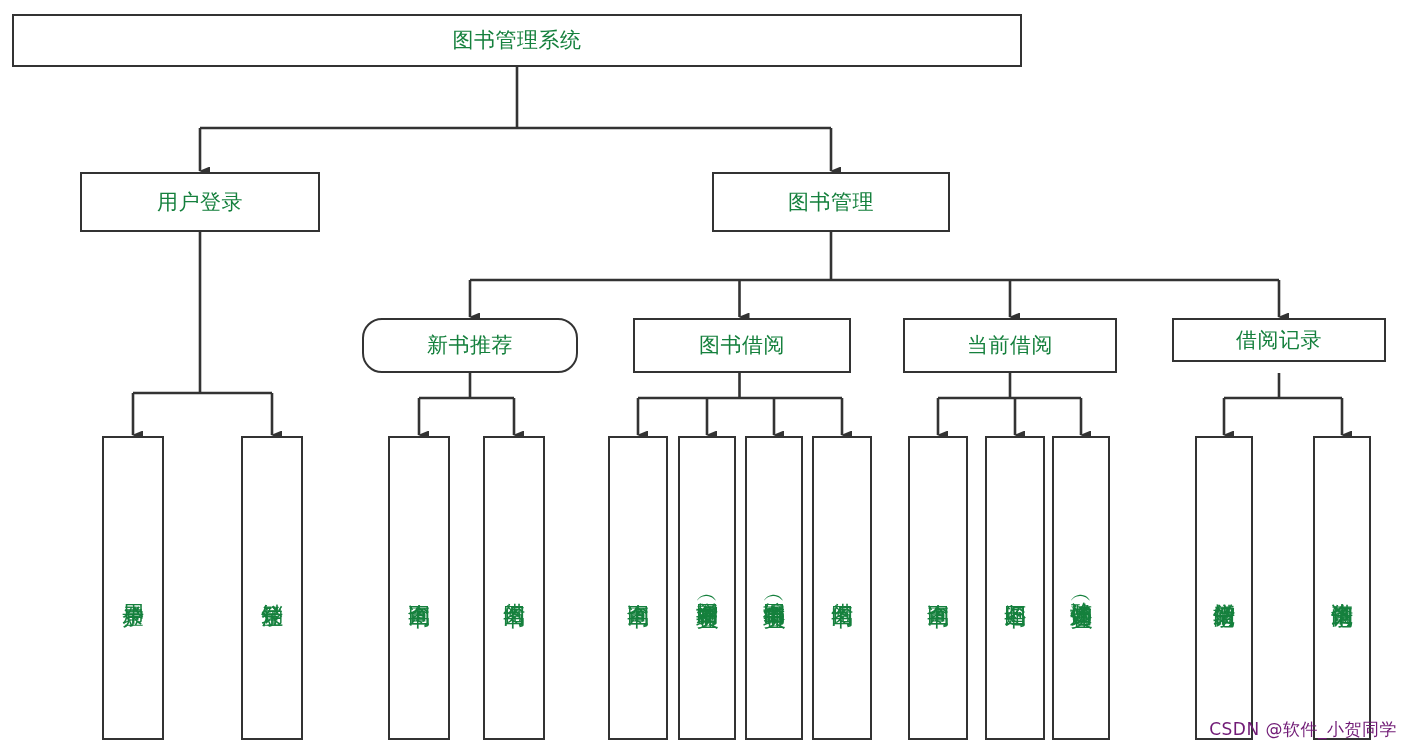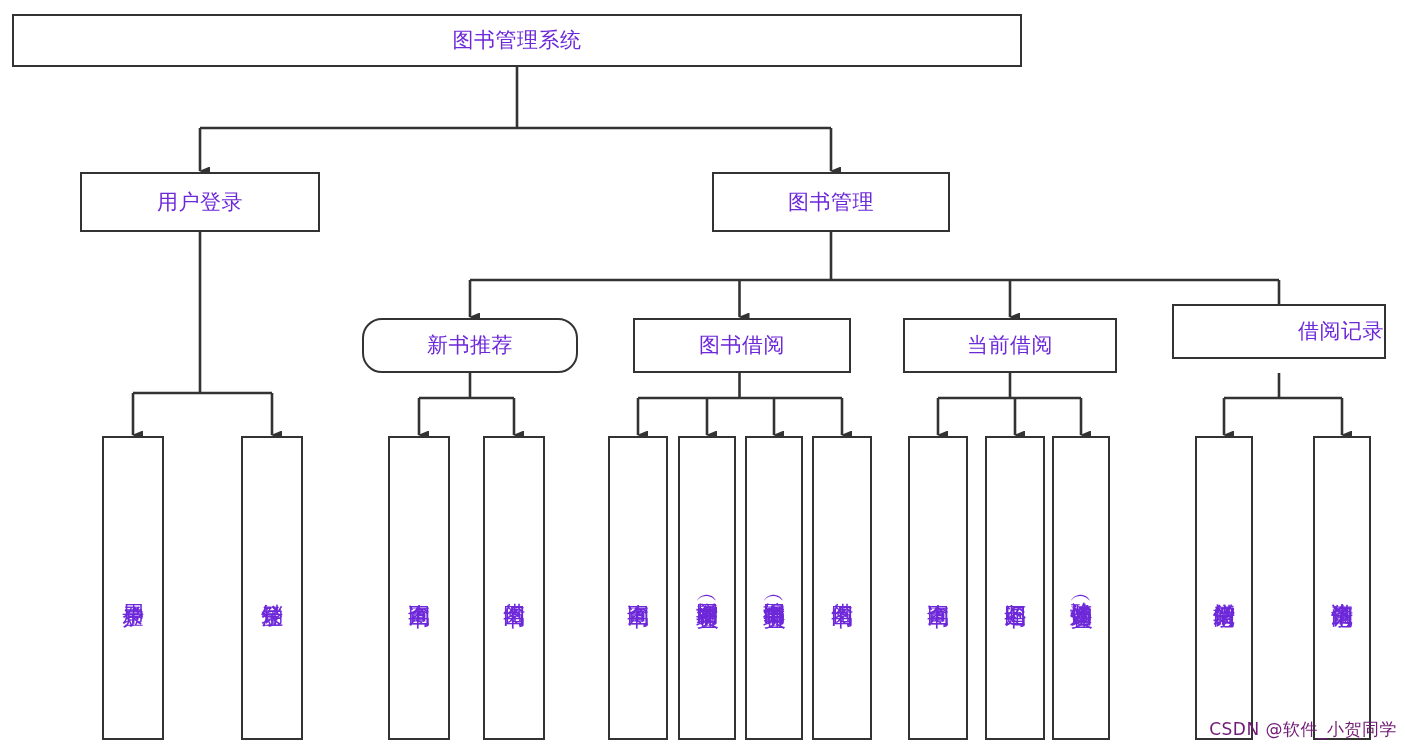--- a/index.html
+++ b/index.html
@@ -27,21 +27,21 @@
     pointer-events: none;
   }
   .node {
     position: absolute;
     box-sizing: border-box;
     background: #ffffff;
     border: 2px solid #333333;
     display: flex;
     align-items: center;
     justify-content: center;
-    color: #6d28d9;
+    color: #15803d;
   }
   .node-h .node-label {
     font-size: 21px;
     line-height: 1.15;
     letter-spacing: 0.5px;
     white-space: nowrap;
   }
   .node-v {
     align-items: center;
     justify-content: center;
@@ -125,21 +125,21 @@
       </div>
       <div class="node node-h" style="left: 362px; top: 318px; width: 216px; height: 55px; border-radius: 20px;">
         <span class="node-label">新书推荐</span>
       </div>
       <div class="node node-h" style="left: 633px; top: 318px; width: 218px; height: 55px;">
         <span class="node-label">图书借阅</span>
       </div>
       <div class="node node-h" style="left: 903px; top: 318px; width: 214px; height: 55px;">
         <span class="node-label">当前借阅</span>
       </div>
-      <div class="node node-h" style="left: 1172px; top: 304px; width: 214px; height: 55px; justify-content: flex-end;">
+      <div class="node node-h" style="left: 1172px; top: 318px; width: 214px; height: 44px;">
         <span class="node-label">借阅记录</span>
       </div>
       <div class="node node-v" style="left: 102px; top: 436px; width: 62px; height: 304px;">
         <span class="node-label">用户登录</span>
       </div>
       <div class="node node-v" style="left: 241px; top: 436px; width: 62px; height: 304px;">
         <span class="node-label">注销登录</span>
       </div>
       <div class="node node-v" style="left: 388px; top: 436px; width: 62px; height: 304px;">
         <span class="node-label">查询图书</span>

